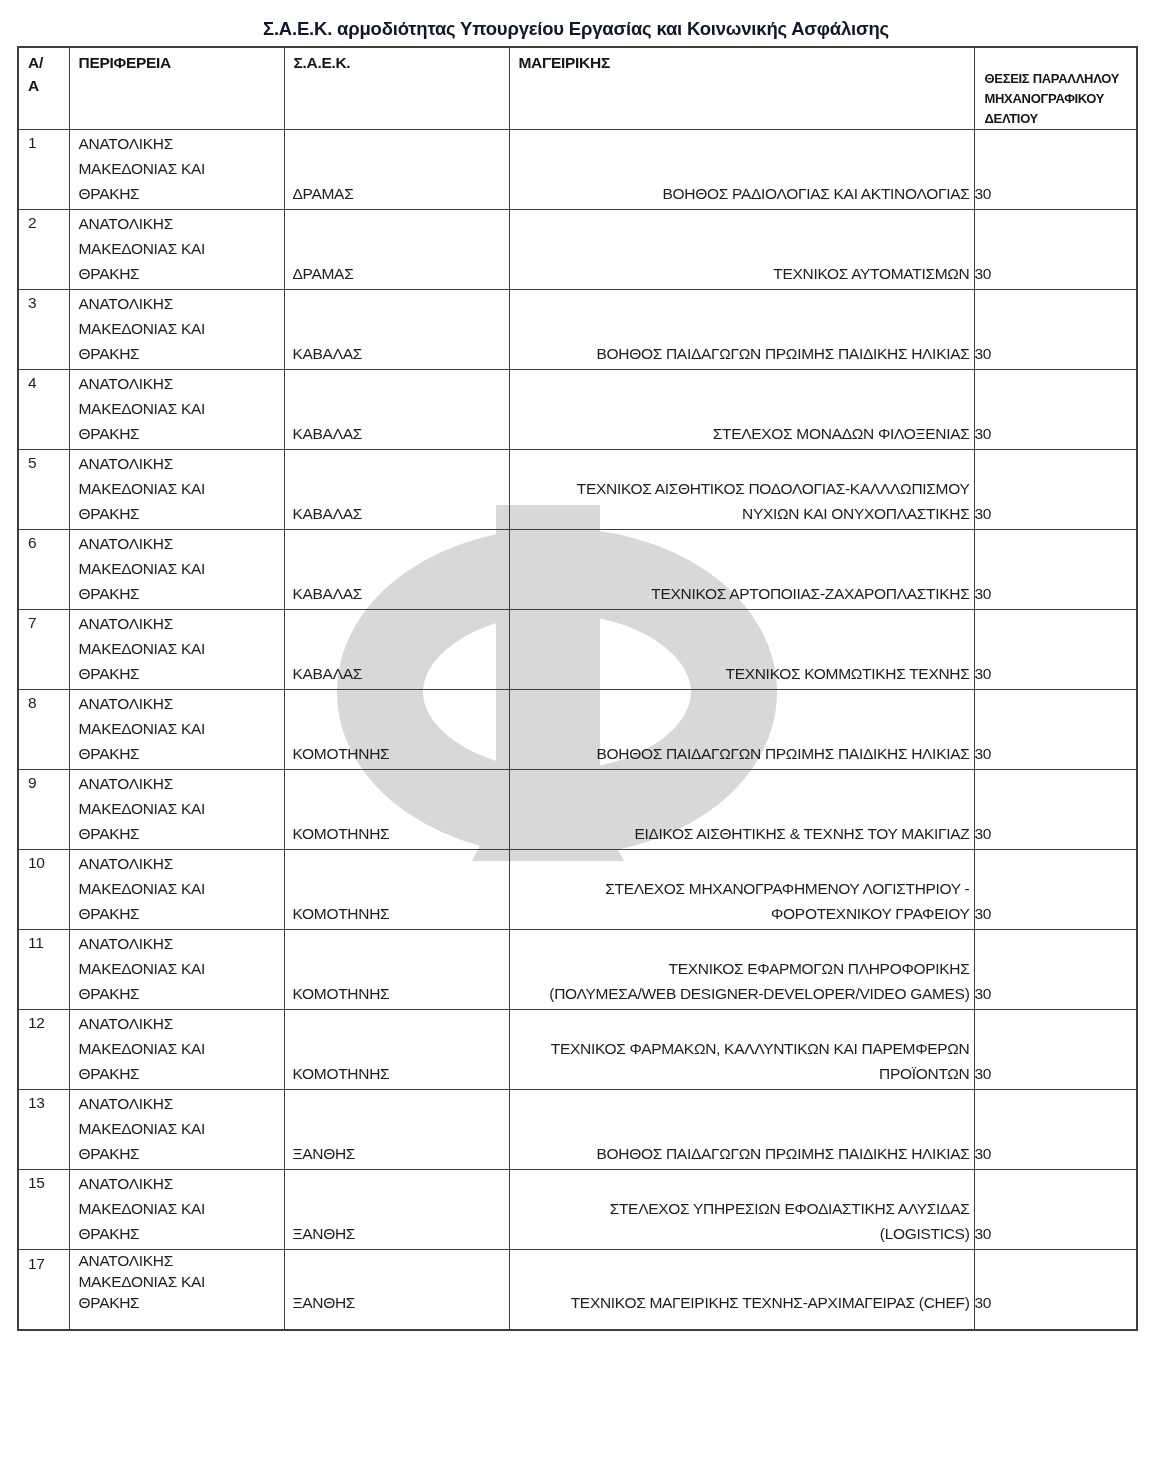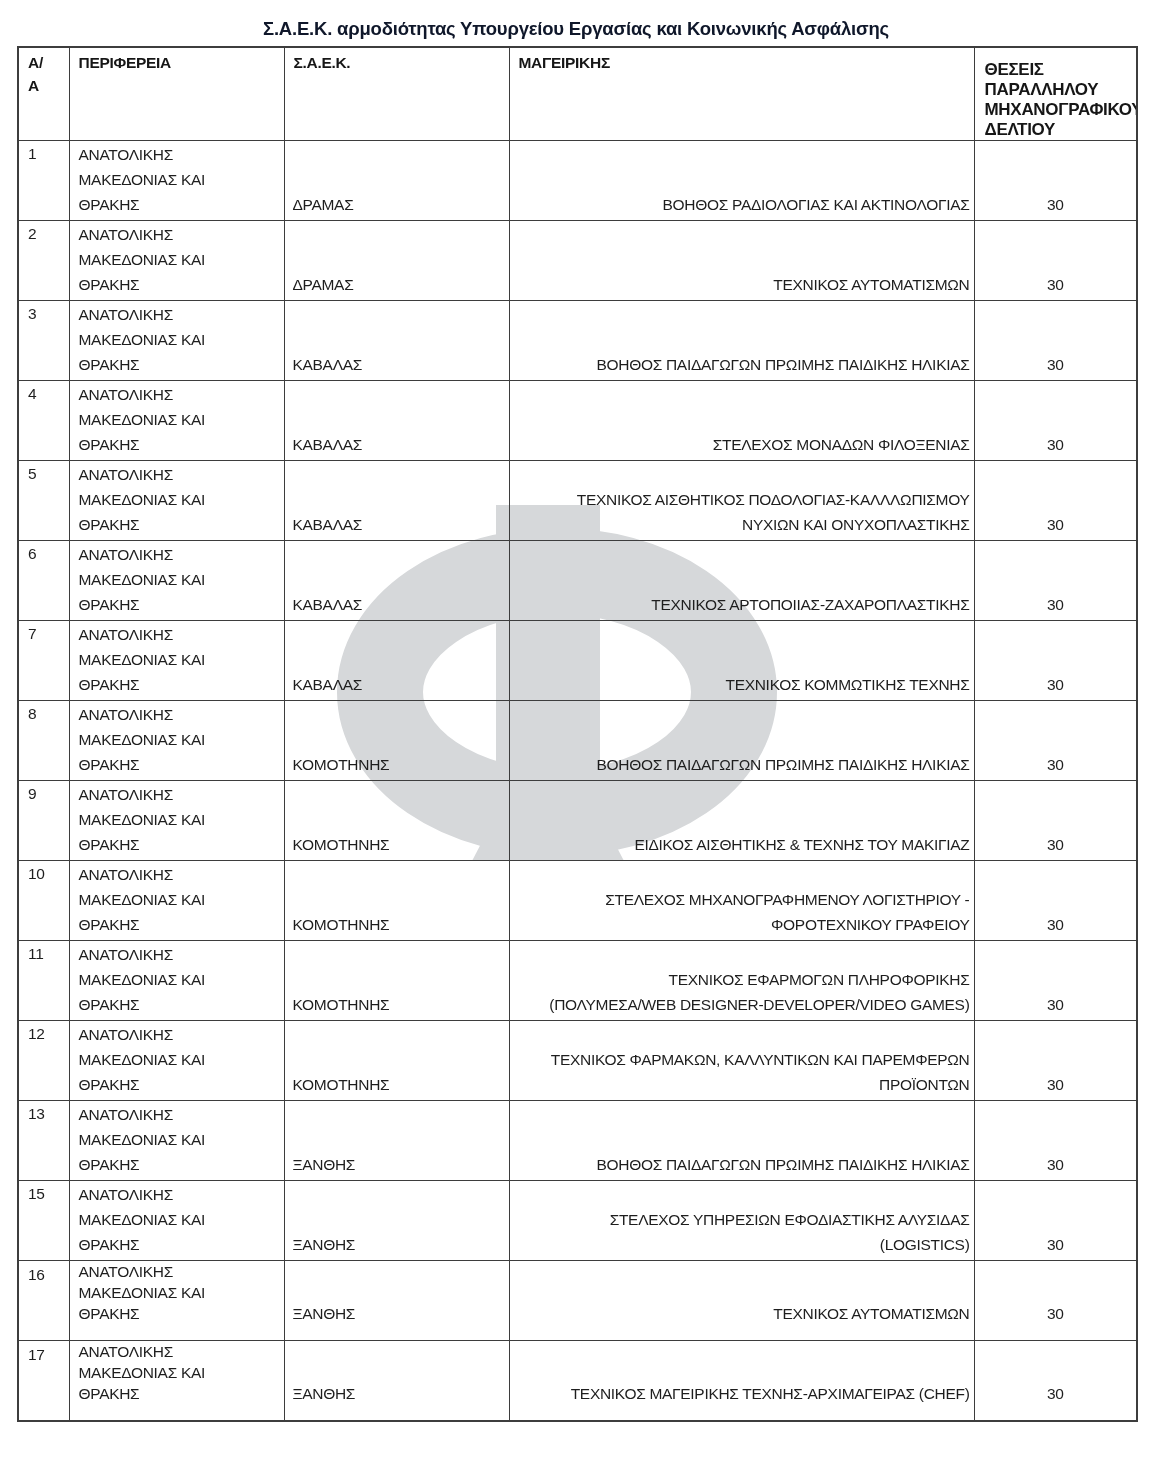--- a/index.html
+++ b/index.html
@@ -24,28 +24,28 @@
   }
   .saek thead tr{height:64px;}
   .saek tbody tr{height:80px;}
   .saek tbody tr:nth-child(15),
   .saek tbody tr:nth-child(16){height:68px;}
   .saek tbody tr:nth-child(17){height:71px;}
   .saek th{
     vertical-align:top;text-align:left;font-weight:700;
     padding:3px 4px 0 9px;line-height:23px;white-space:pre-line;color:#161616;
   }
-  .saek th.c-pos{font-size:17px;line-height:20px;padding-top:12px;padding-left:10px;margin-left:8px;}
+  .saek th.c-pos{font-size:13px;line-height:20px;padding-top:21px;padding-left:10px;margin-left:8px;}
   .saek td{
     vertical-align:bottom;line-height:25px;white-space:pre-line;
     padding:0 4px 3px 9px;color:#1e1e1e;
   }
   .saek tbody tr:nth-child(n+15) td{line-height:21px;padding-bottom:16px;}
   .saek td.c-idx{vertical-align:top;padding-top:3px;line-height:20px;}
-  .saek td.c-pos{text-align:center;padding-left:0;padding-right:0;}
+  .saek td.c-pos{text-align:left;padding-left:0;padding-right:0;}
   .saek td.c-saek{padding-left:8px;margin-left:40px;}
   .saek td.c-spec{padding-left:7px;text-align:right;}
 </style>
 </head>
 <body>
 
 <div class="page">
 
   <svg class="watermark" width="460" height="380" viewBox="0 0 460 380" aria-hidden="true">
     <ellipse cx="227" cy="197" rx="177" ry="121" fill="none" stroke-width="86" stroke="#d6d8da"></ellipse>
@@ -199,29 +199,20 @@
         <td class="c-idx">15</td>
         <td class="c-reg">ΑΝΑΤΟΛΙΚΗΣ
 ΜΑΚΕΔΟΝΙΑΣ ΚΑΙ
 ΘΡΑΚΗΣ</td>
         <td class="c-saek">ΞΑΝΘΗΣ</td>
         <td class="c-spec">ΣΤΕΛΕΧΟΣ ΥΠΗΡΕΣΙΩΝ ΕΦΟΔΙΑΣΤΙΚΗΣ ΑΛΥΣΙΔΑΣ
 (LOGISTICS)</td>
         <td class="c-pos">30</td>
       </tr>
       <tr>
-        <td class="c-idx">16</td>
-        <td class="c-reg">ΑΝΑΤΟΛΙΚΗΣ
-ΜΑΚΕΔΟΝΙΑΣ ΚΑΙ
-ΘΡΑΚΗΣ</td>
-        <td class="c-saek">ΞΑΝΘΗΣ</td>
-        <td class="c-spec">ΤΕΧΝΙΚΟΣ ΑΥΤΟΜΑΤΙΣΜΩΝ</td>
-        <td class="c-pos">30</td>
-      </tr>
-      <tr>
         <td class="c-idx">17</td>
         <td class="c-reg">ΑΝΑΤΟΛΙΚΗΣ
 ΜΑΚΕΔΟΝΙΑΣ ΚΑΙ
 ΘΡΑΚΗΣ</td>
         <td class="c-saek">ΞΑΝΘΗΣ</td>
         <td class="c-spec">ΤΕΧΝΙΚΟΣ ΜΑΓΕΙΡΙΚΗΣ ΤΕΧΝΗΣ-ΑΡΧΙΜΑΓΕΙΡΑΣ (CHEF)</td>
         <td class="c-pos">30</td>
       </tr>
     </tbody>
   </table>

